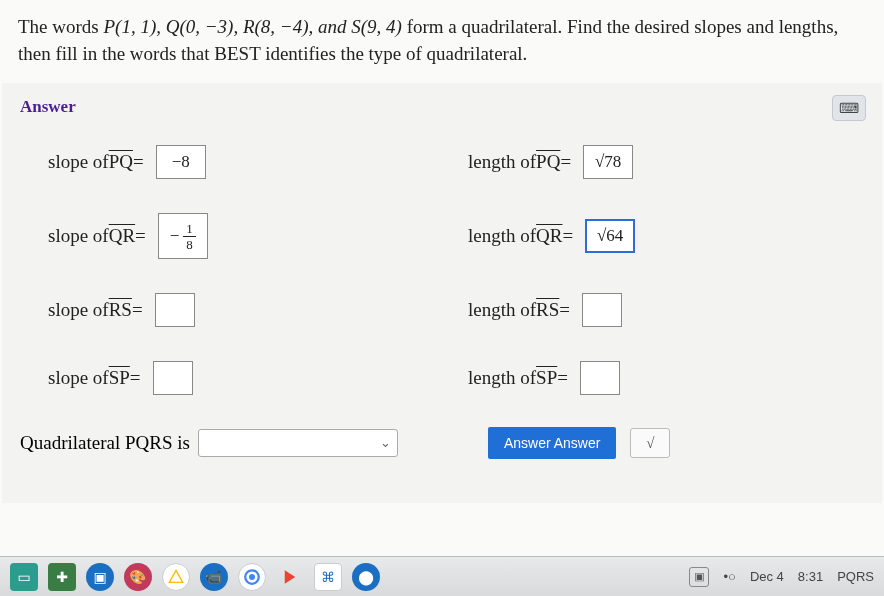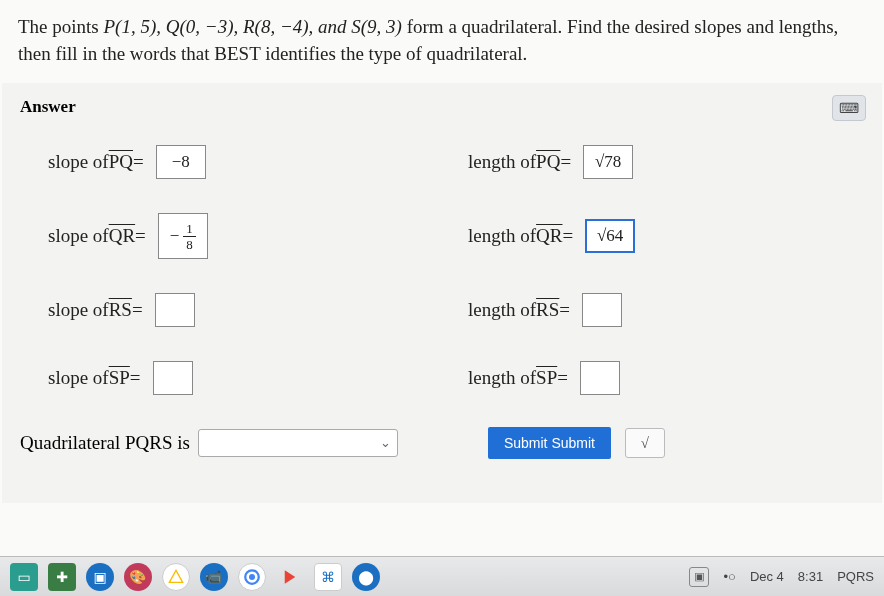--- a/index.html
+++ b/index.html
@@ -21,21 +21,21 @@
   .answer-area {
     background: #f3f3f1;
     margin: 6px 2px 0 2px;
     padding: 14px 18px 10px 18px;
     height: 420px;
     position: relative;
   }
   .answer-heading {
     font-size: 17px;
     font-weight: bold;
-    color: #000000;
+    color: #4c1d95;
     margin-bottom: 28px;
   }
   .keyboard-btn {
     position: absolute;
     top: 12px; right: 16px;
     width: 34px; height: 26px;
     background: #e1e5ea;
     border: 1px solid #c4c9d0;
     border-radius: 4px;
     display: flex; align-items: center; justify-content: center;
@@ -101,21 +101,21 @@
     display:flex; align-items:center; justify-content:center;
     font-size:14px; color:#fff; cursor:pointer;
   }
   .tb-right { margin-left:auto; display:flex; align-items:center; gap:14px; font-size:13px; color:#444; }
   .tb-sq { width:20px; height:20px; border:1px solid #888; border-radius:3px; display:flex;align-items:center;justify-content:center;font-size:11px;color:#555;}
 </style>
 </head>
 <body>
 
 <div class="question">
-  <span>The points </span><span class="math-i">P(1, 5), Q(0, −3), R(8, −4), and S(9, 3)</span><span> form a quadrilateral. Find the desired slopes and lengths, then fill in the words that BEST identifies the type of quadrilateral.</span>
+  <span>The words </span><span class="math-i">P(1, 1), Q(0, −3), R(8, −4), and S(9, 4)</span><span> form a quadrilateral. Find the desired slopes and lengths, then fill in the words that BEST identifies the type of quadrilateral.</span>
 </div>
 
 <div class="answer-area">
   <div class="answer-heading">Answer</div>
   <div class="keyboard-btn">⌨</div>
 
   <div class="rows">
     <div class="row">
       <div class="col-left">
         <span>slope of </span>
@@ -181,21 +181,21 @@
         <span class="inp empty"></span>
       </div>
     </div>
   </div>
 
   <div class="last-row">
     <span>Quadrilateral PQRS is</span>
     <div class="select">
         <span>⌄</span>
       </div>
-    <button class="submit">Submit Submit</button>
+    <button class="submit">Answer Answer</button>
     <div class="sqrt-btn">√</div>
   </div>
 </div>
 
 <div class="taskbar">
   <div class="tb-icon" style="background:#2a9d8f;border-radius:4px">▭</div>
   <div class="tb-icon" style="background:#3a7d44;border-radius:4px">✚</div>
   <div class="tb-icon" style="background:#1b6fc2">▣</div>
   <div class="tb-icon" style="background:#c23a5b">🎨</div>
   <div class="tb-icon" style="background:#fff;border:1px solid #ccc">

